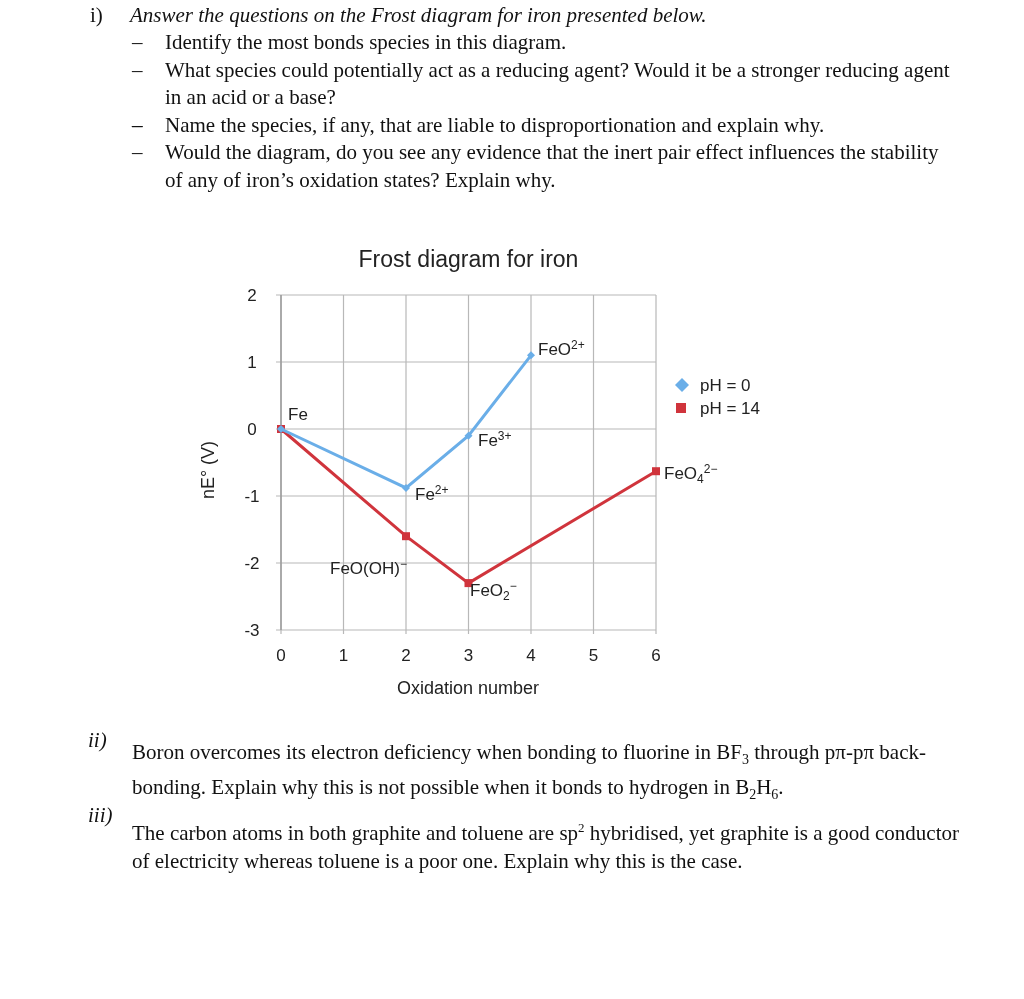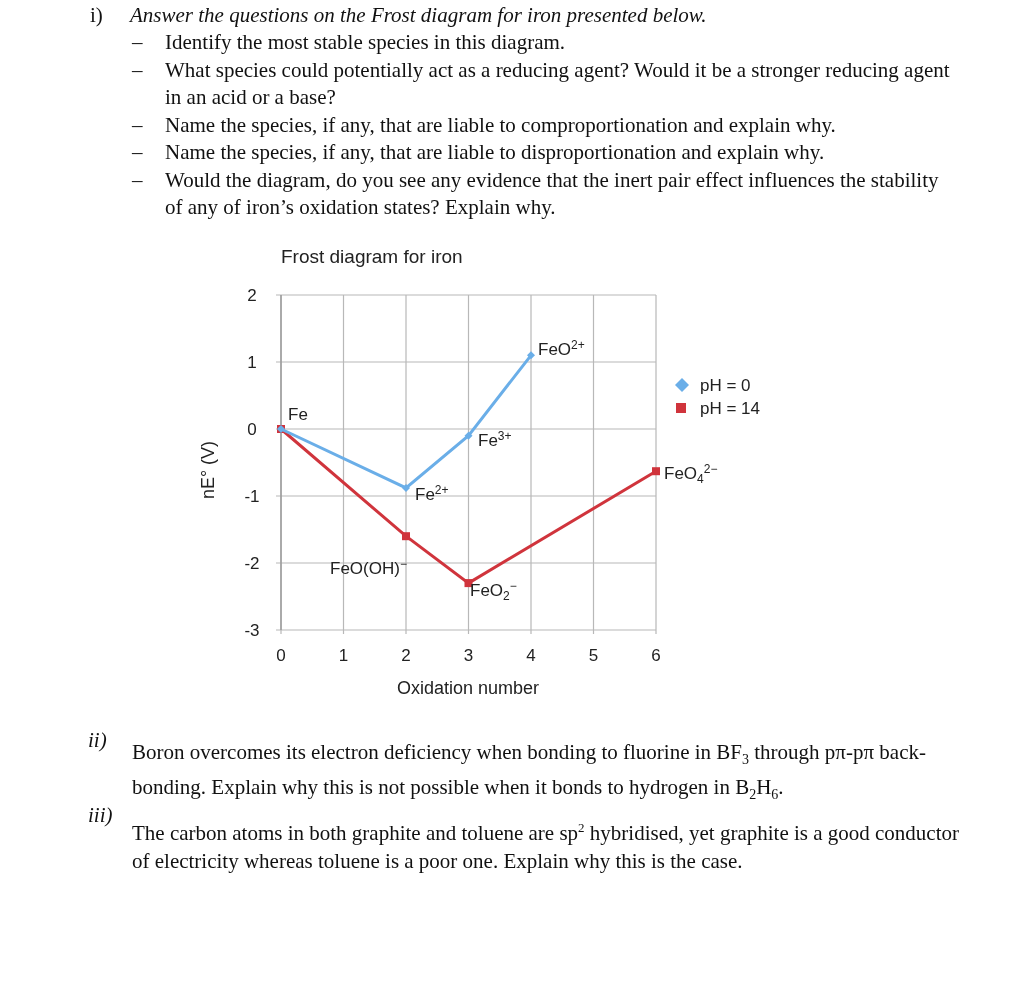--- a/index.html
+++ b/index.html
@@ -9,35 +9,35 @@
     .q-main { position: absolute; left: 90px; top: 2px; font-size: 21px; line-height: 27px; width: 900px; }
     .q-main .num { position: absolute; left: 0; }
     .q-main .txt { position: absolute; left: 40px; white-space: nowrap; font-style: italic; }
     .bullets { position: absolute; left: 132px; top: 29px; width: 820px; font-size: 21px; line-height: 27.5px; }
     .bullet { position: relative; padding-left: 33px; }
     .bullet .dash { position: absolute; left: 0; top: 0; }
     .q2 { position: absolute; left: 88px; top: 727px; width: 870px; font-size: 21px; line-height: 27.5px; }
     .q3 { position: absolute; left: 88px; top: 802px; width: 870px; font-size: 21px; line-height: 27.5px; }
     .qnum { position: absolute; left: 0; top: 0; font-style: italic; }
     .qtxt { position: absolute; left: 44px; top: 12px; width: 830px; }
-    .chart-title { position: absolute; left: 281px; width: 375px; top: 246px; font-size: 19px; }
+    .chart-title { position: absolute; left: 281px; width: 375px; top: 246px; text-align: center; font-size: 23px; }
     svg text { font-family: "Liberation Sans", "DejaVu Sans", sans-serif; fill: #222; }
   </style>
 </head>
 <body>
 
 <div class="q-main serif">
   <span class="num">i)</span>
   <span class="txt">Answer the questions on the Frost diagram for iron presented below.</span>
 </div>
 
 <div class="bullets serif">
-  <div class="bullet"><span class="dash">–</span><span>Identify the most stable species in this diagram.</span></div>
+  <div class="bullet"><span class="dash">–</span><span>Identify the most bonds species in this diagram.</span></div>
   <div class="bullet"><span class="dash">–</span><span>What species could potentially act as a reducing agent? Would it be a stronger reducing agent in an acid or a base?</span></div>
-  <div class="bullet"><span class="dash">–</span><span>Name the species, if any, that are liable to comproportionation and explain why.</span></div>
+  <div class="bullet"><span class="dash">–</span></div>
   <div class="bullet"><span class="dash">–</span><span>Name the species, if any, that are liable to disproportionation and explain why.</span></div>
   <div class="bullet"><span class="dash">–</span><span>Would the diagram, do you see any evidence that the inert pair effect influences the stability of any of iron’s oxidation states? Explain why.</span></div>
 </div>
 
 <div class="chart-title sans">Frost diagram for iron</div>
 
 <svg width="1024" height="720" style="position:absolute;left:0;top:0;" xmlns="http://www.w3.org/2000/svg">
   <g id="grid">
       <line x1="281" y1="295" x2="281" y2="634" stroke="#b8b8b8" stroke-width="1.2"></line>
       <line x1="343.5" y1="295" x2="343.5" y2="634" stroke="#b8b8b8" stroke-width="1.2"></line>

